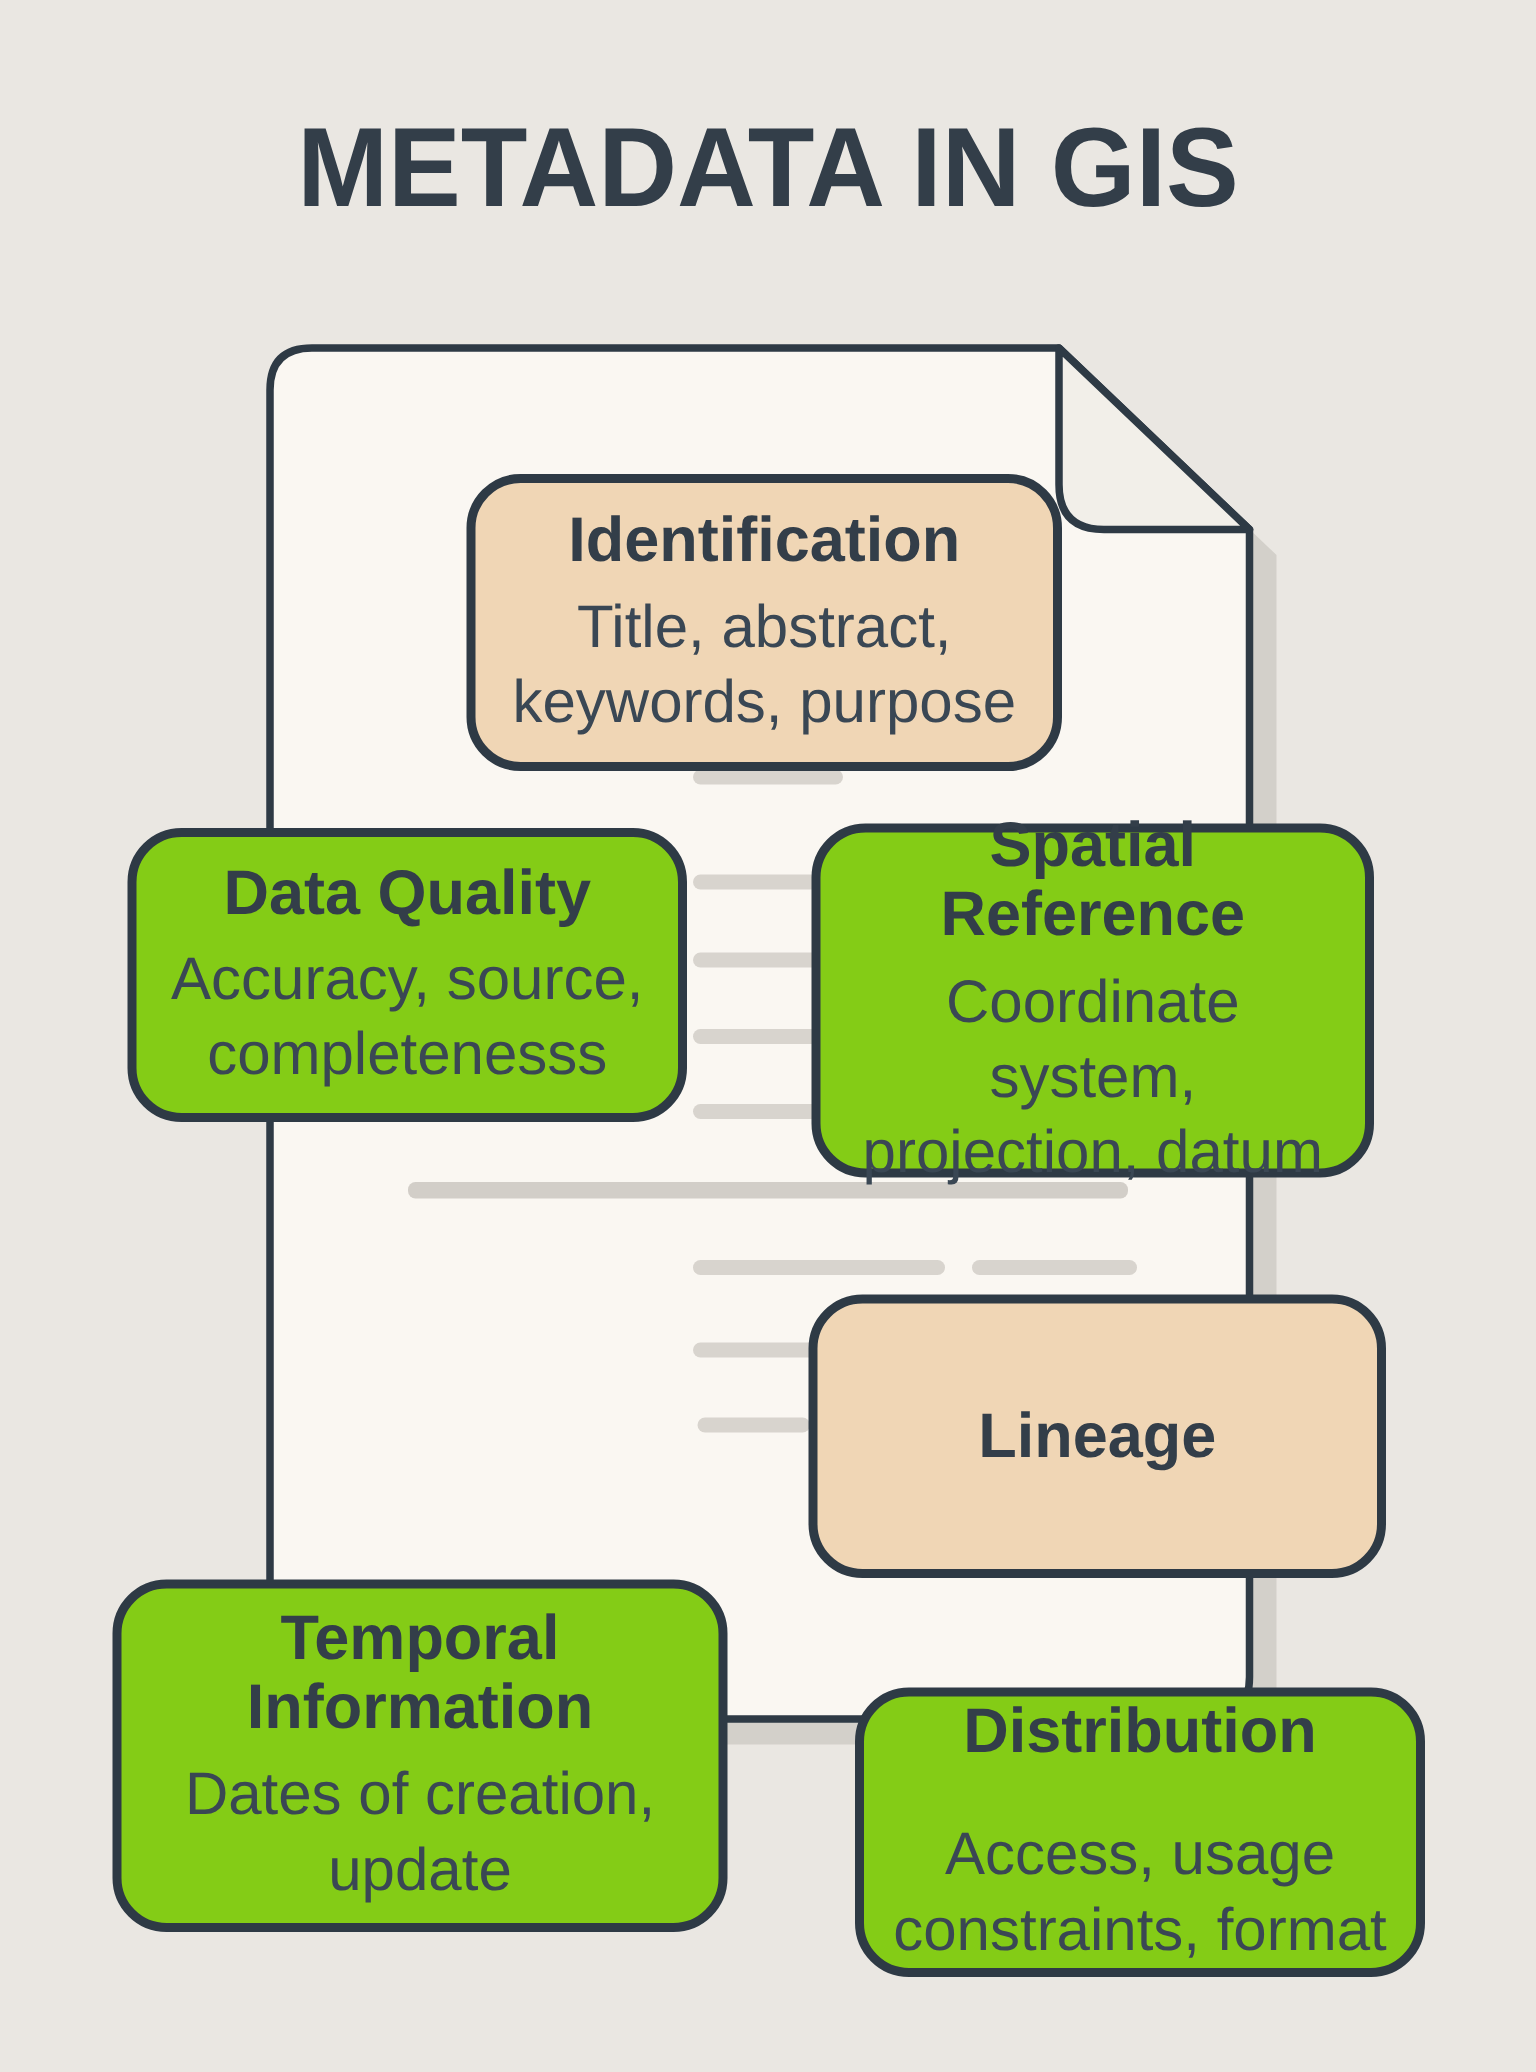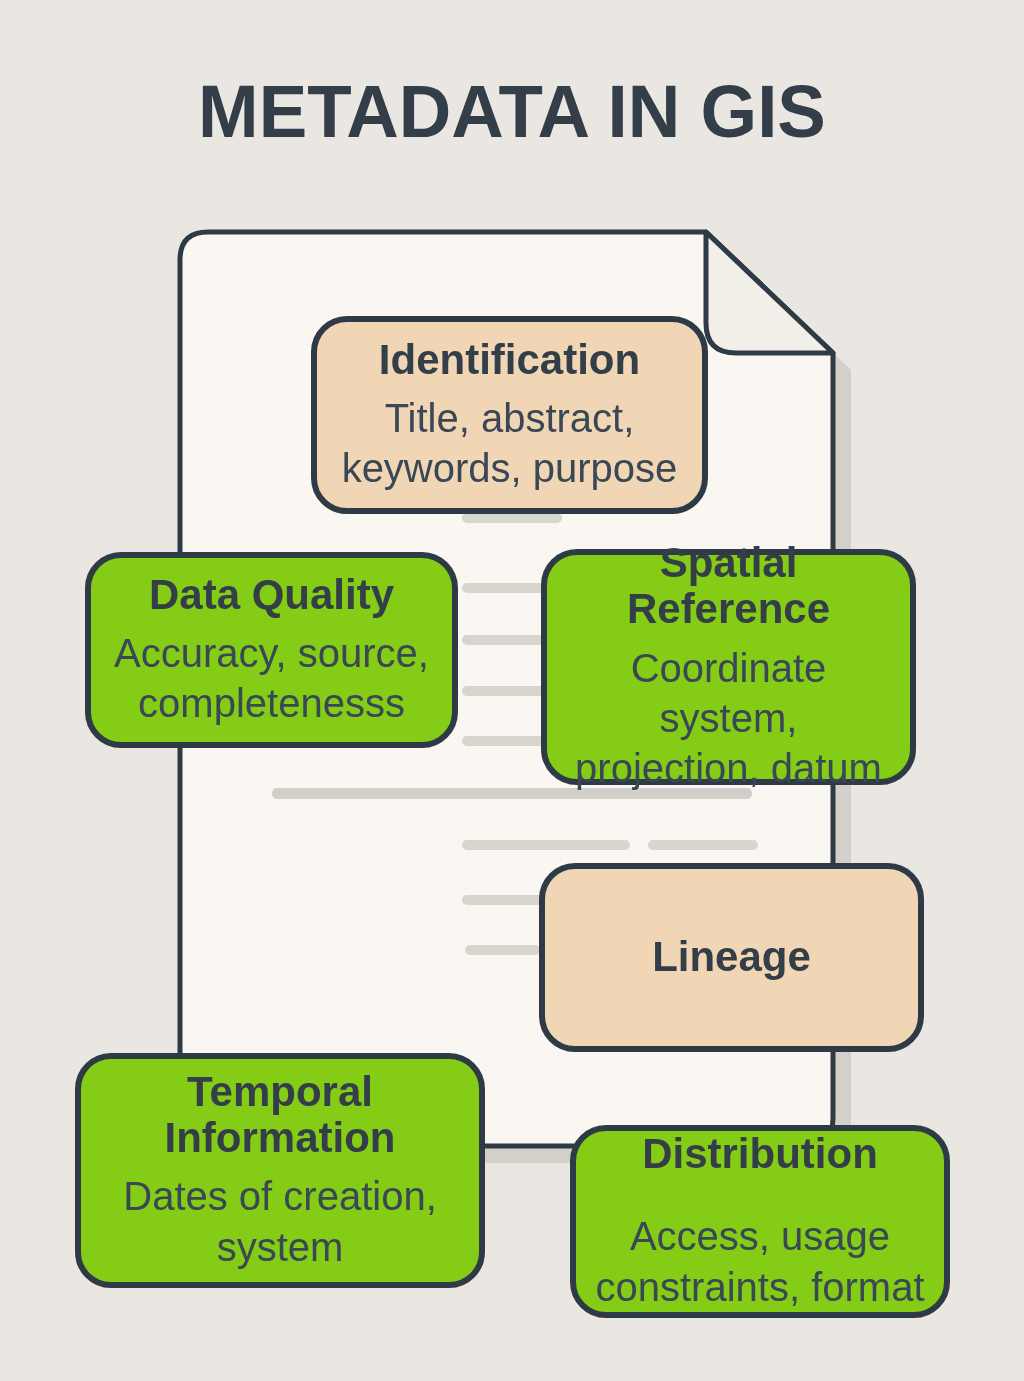--- a/index.html
+++ b/index.html
@@ -112,21 +112,21 @@
 
 
   <div class="box peach" style="left:539px; top:863px; width:385px; height:189px;">
     <div class="box-title">Lineage</div>
   </div>
 
   <div class="box blue" style="left:75px; top:1053px; width:410px; height:235px;">
     <div class="box-title">Temporal
 Information</div>
     <div class="box-body">Dates of creation,
-system</div>
+update</div>
   </div>
 
   <div class="box blue" style="left:570px; top:1125px; width:380px; height:193px;gap:24px;">
     <div class="box-title">Distribution</div>
     <div class="box-body">Access, usage
 constraints, format</div>
   </div>
 
 </div>
 

